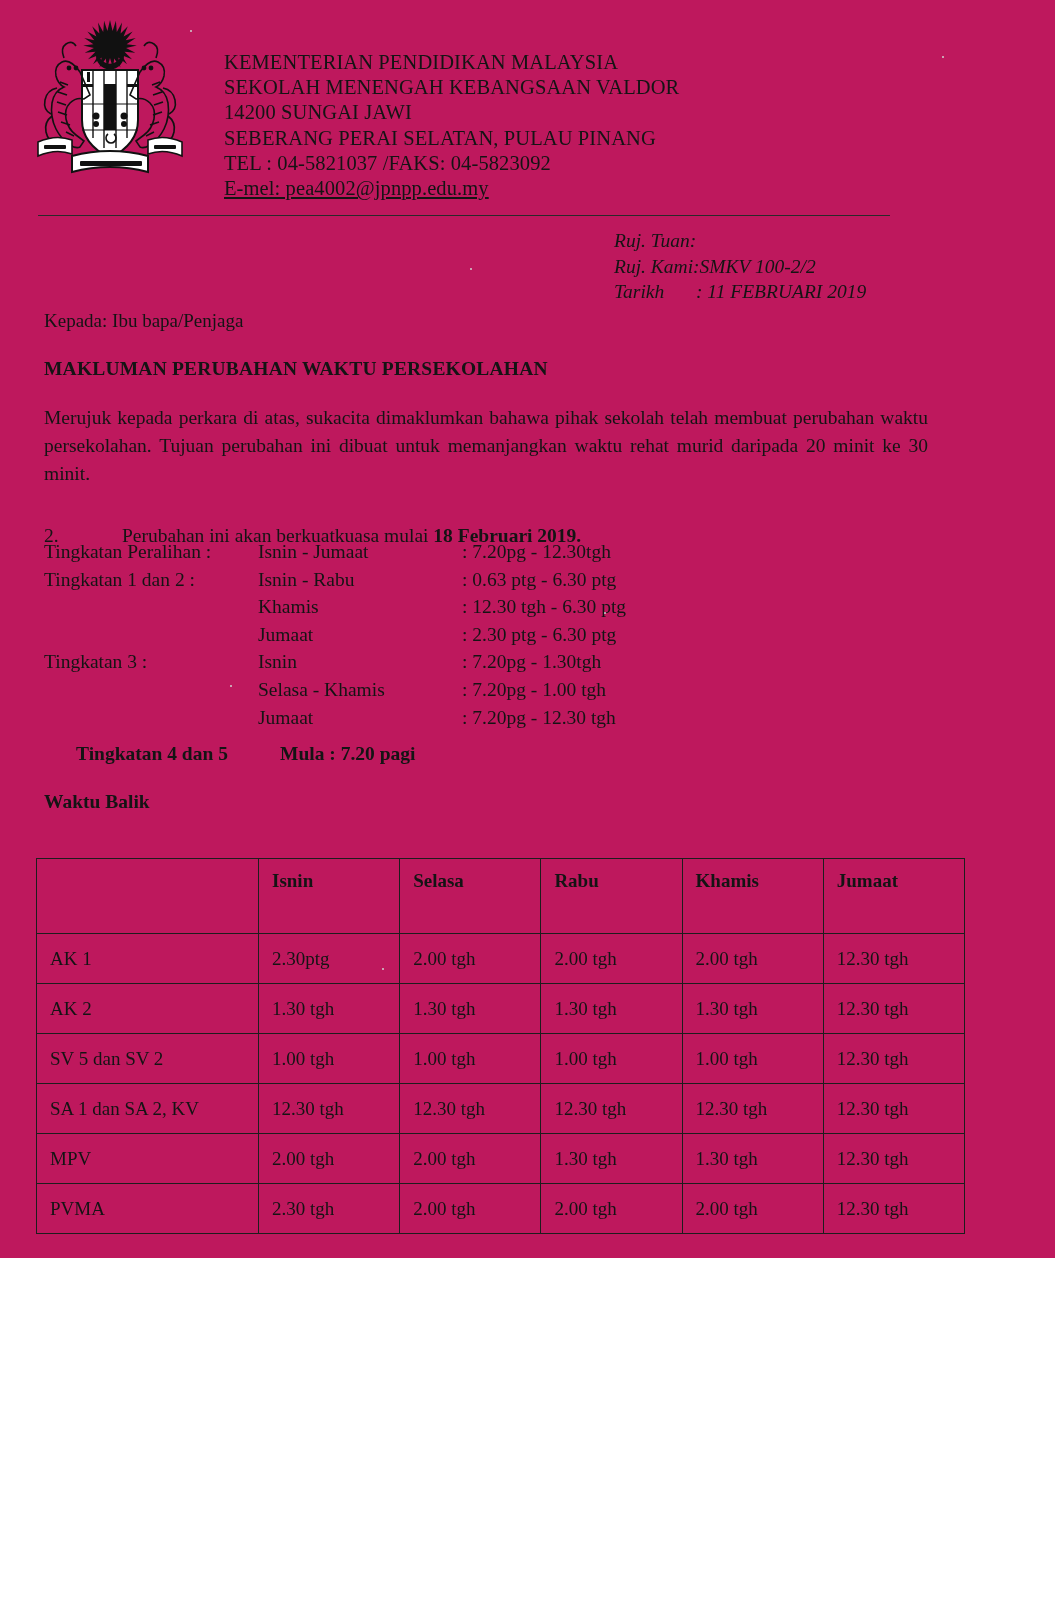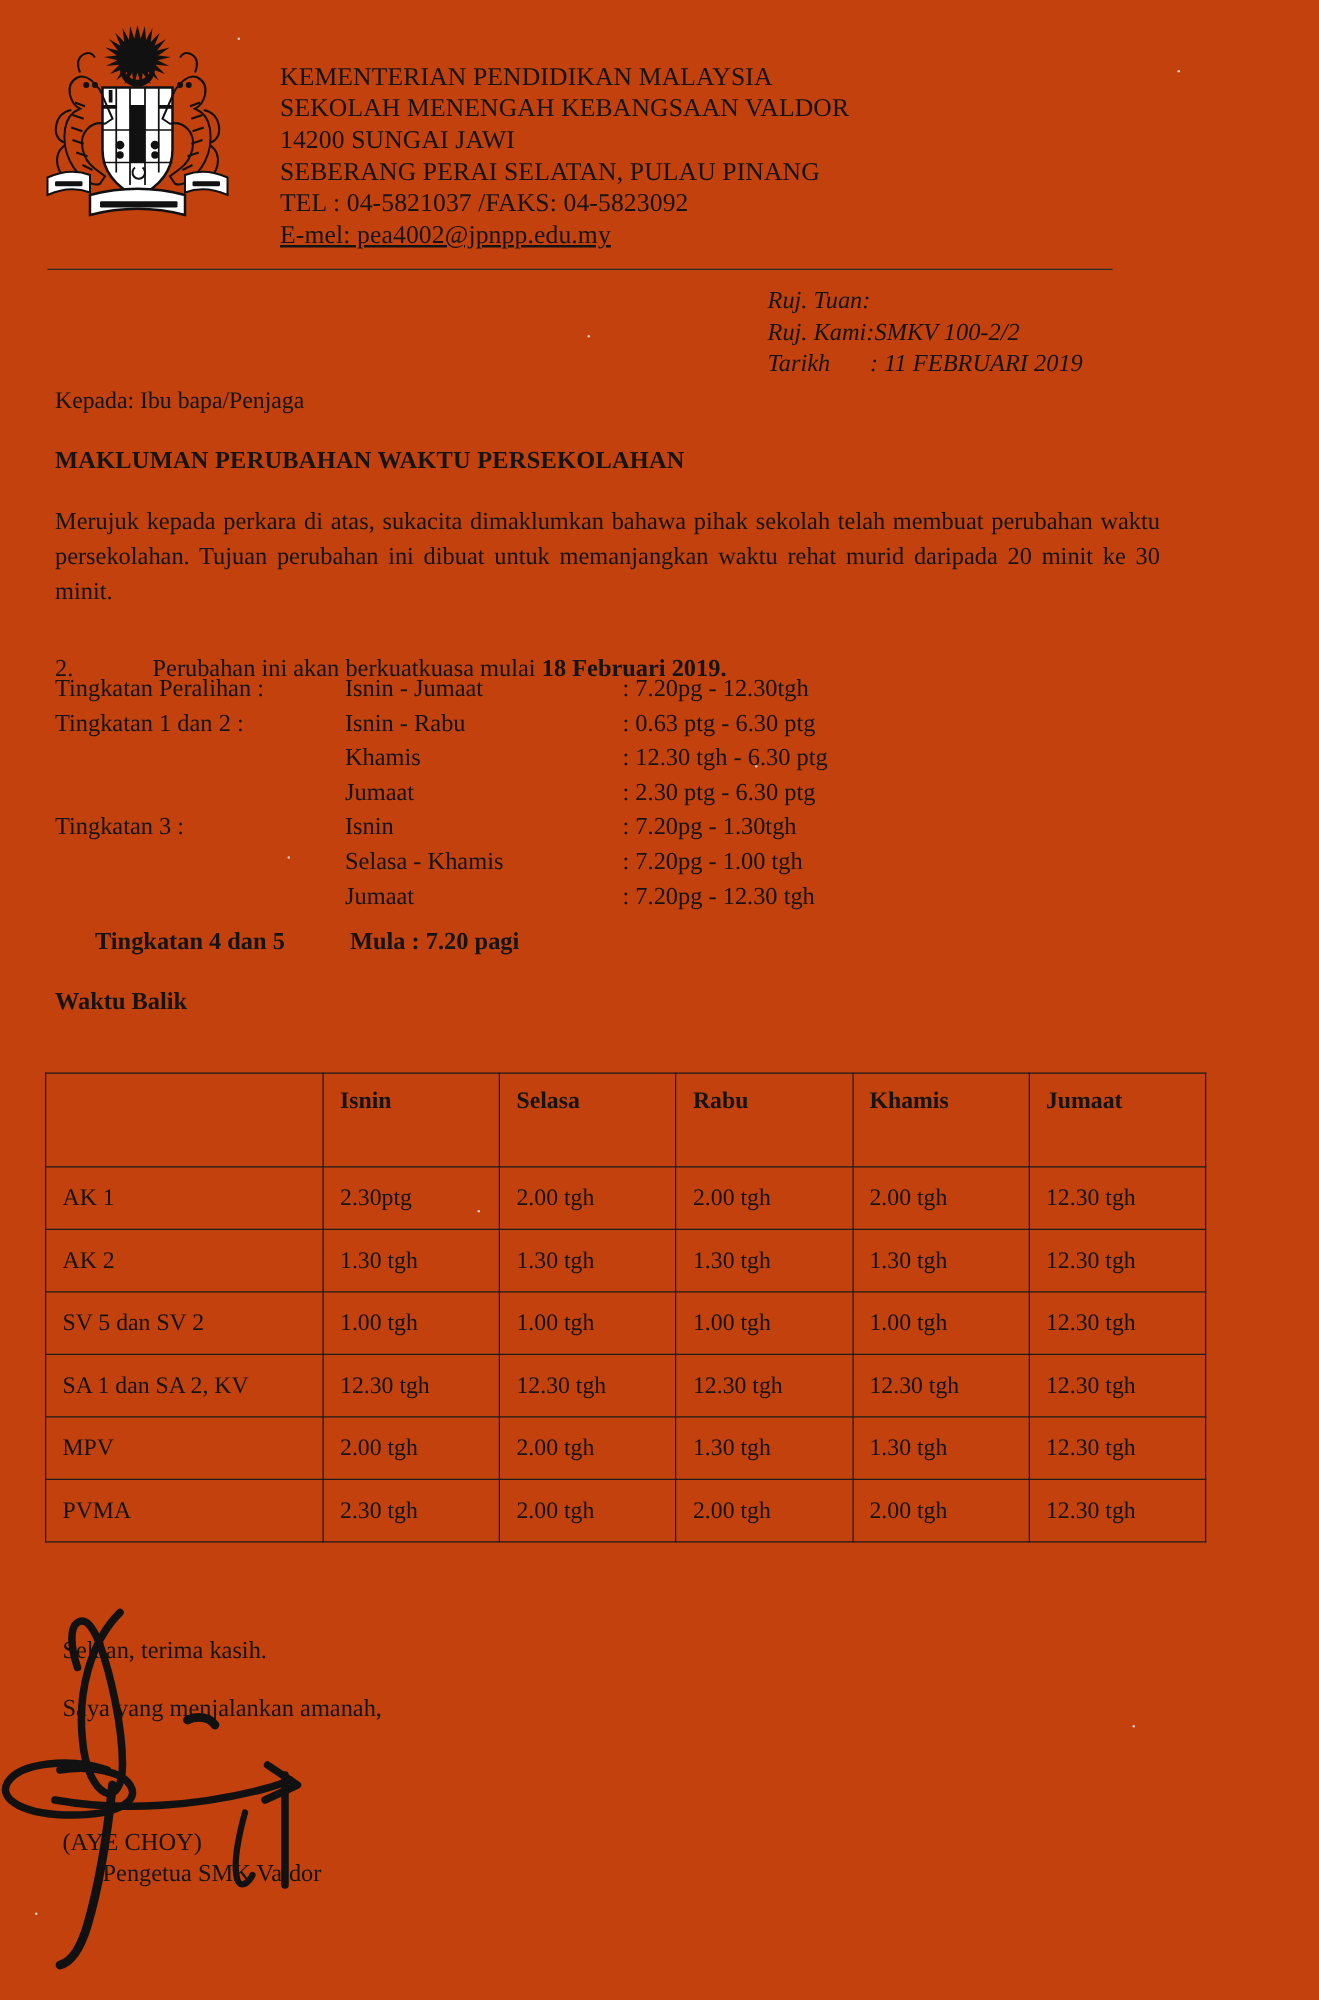--- a/index.html
+++ b/index.html
@@ -7,22 +7,22 @@
     padding: 0;
     background: #ffffff;
   }
   body {
     font-family: "Liberation Serif", "DejaVu Serif", serif;
     color: #141414;
   }
   #page {
     position: relative;
     width: 1055px;
-    height: 1600px;
-    background: #c2410c;
+    height: 1258px;
+    background: #be185d;
     overflow: hidden;
   }
 
   
   .letterhead {
     position: absolute;
     left: 0; top: 0;
     width: 1055px;
     height: 205px;
   }
@@ -97,21 +97,21 @@
   .para2 .num { display: inline-block; width: 78px; }
   .para2 b { font-weight: bold; }
 
   
   .schedule {
     position: absolute;
     left: 44px; top: 538px;
     font-size: 19.5px;
     line-height: 27.6px;
   }
-  .sch-row { display: flex; height: 27.6px; white-space: nowrap; gap: 18px; }
+  .sch-row { display: flex; height: 27.6px; white-space: nowrap; }
   .sch-c1 { width: 214px; }
   .sch-c2 { width: 204px; }
   .sch-c3 { width: 300px; }
 
   .mula {
     position: absolute;
     left: 44px; top: 743px;
     font-size: 19.5px;
     font-weight: bold;
     white-space: nowrap;

